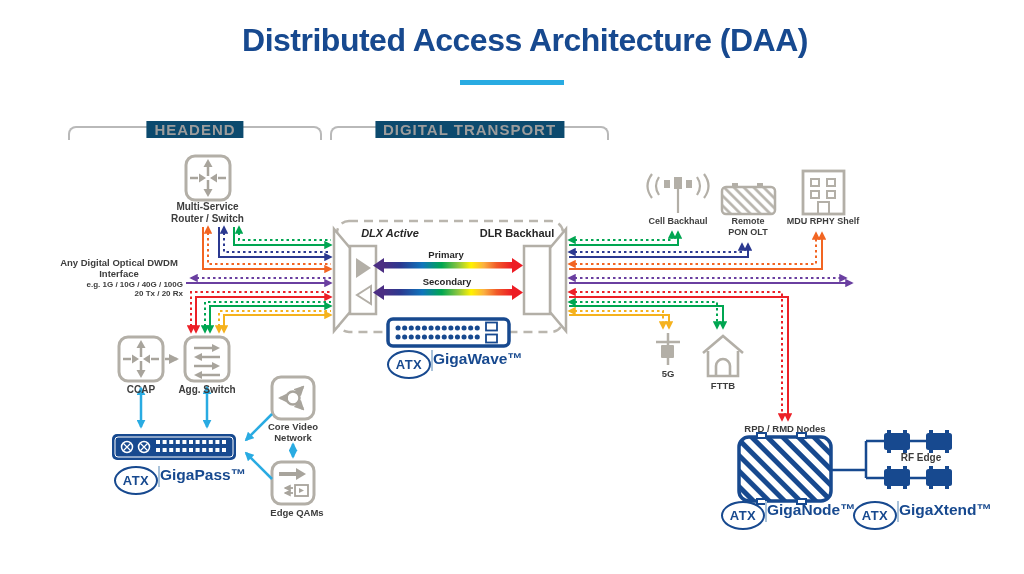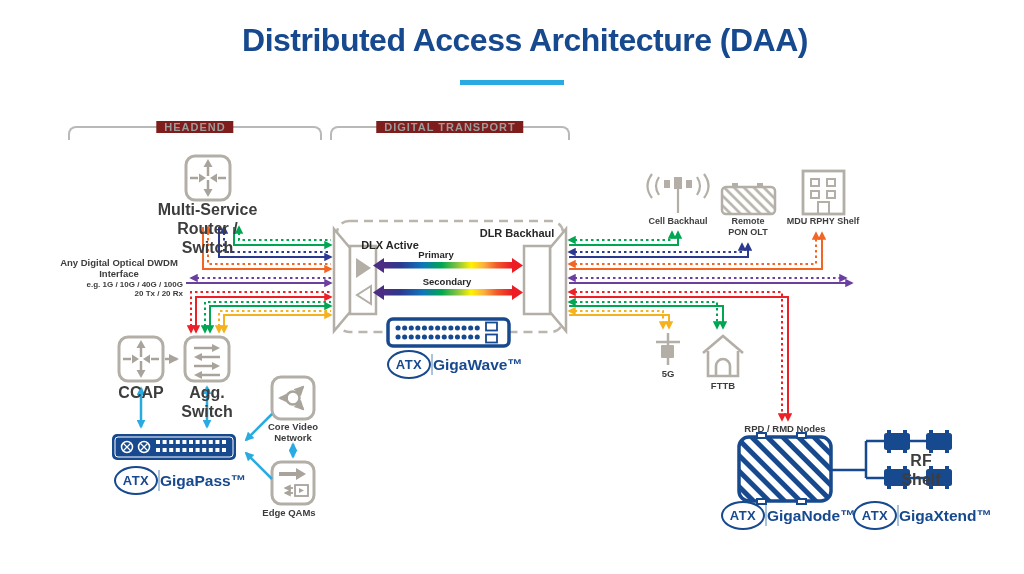--- a/index.html
+++ b/index.html
@@ -4,30 +4,30 @@
 <style>
   html,body{margin:0;padding:0;background:#fff;}
   #canvas{position:relative;width:1024px;height:574px;background:#fff;overflow:hidden;
           font-family:"Liberation Sans",sans-serif;}
   #title{position:absolute;left:0;top:22px;width:1024px;text-align:center;
          font-size:32px;font-weight:bold;color:#17498f;letter-spacing:-0.5px;padding-left:13px;}
   #title-underline{position:absolute;left:460px;top:80px;width:104px;height:5px;background:#29abe2;}
   .bracket{position:absolute;height:12px;border:2px solid #b9b9b9;border-bottom:none;
            border-radius:8px 8px 0 0;}
   .bracket .blabel{position:absolute;top:-7px;left:50%;transform:translateX(-50%);
-           background:#7f1d1d;padding:0 8px;font-size:11px;font-weight:bold;color:#9c9c9c;
+           background:#0c4a6e;padding:0 8px;font-size:15px;font-weight:bold;color:#9c9c9c;
            letter-spacing:1px;white-space:nowrap;}
   .bracket-headend{left:68px;top:126px;width:250px;}
-  .bracket-digital{left:330px;top:126px;width:236px;}
+  .bracket-digital{left:330px;top:126px;width:236px;padding-left:39px;}
   .bracket-outside{left:575px;top:126px;width:394px;}
   .lbl{position:absolute;font-weight:bold;color:#3d3d3d;text-align:center;line-height:1.18;
        white-space:pre-line;}
-  .fs8{font-size:8px;} .fs9{font-size:9px;} .fs95{font-size:9.5px;} .fs10{font-size:16px;}
+  .fs8{font-size:8px;} .fs9{font-size:9px;} .fs95{font-size:9.5px;} .fs10{font-size:10px;}
   .fs11{font-size:11px;color:#262626;}
-  .atx{position:absolute;display:flex;align-items:center;}
+  .atx{position:absolute;display:flex;align-items:flex-start;}
   .atx .oval{width:40px;height:25px;border:2.5px solid #17498f;border-radius:50%;
        display:flex;align-items:center;justify-content:center;color:#17498f;
        font-weight:bold;font-size:13px;letter-spacing:0.5px;}
   .atx .sep{width:2px;height:21px;background:#aac3da;}
   .atx .name{color:#17498f;font-weight:bold;font-size:15.5px;white-space:nowrap;}
   svg{position:absolute;left:0;top:0;}
 </style>
 </head>
 <body>
 
@@ -272,35 +272,35 @@
   <div class="lbl fs10" style="left:155px;top:201px;width:105px;">Multi-Service
 Router / Switch</div>
   <div class="lbl fs95" style="left:55px;top:257px;width:128px;">Any Digital Optical DWDM
 Interface</div>
   <div class="lbl fs8" style="left:55px;top:280px;width:128px;text-align:right;">e.g. 1G / 10G / 40G / 100G
 20 Tx / 20 Rx</div>
   <div class="lbl fs10" style="left:115px;top:384px;width:52px;">CCAP</div>
   <div class="lbl fs10" style="left:174px;top:384px;width:66px;">Agg. Switch</div>
   <div class="lbl fs95" style="left:263px;top:421px;width:60px;">Core Video
 Network</div>
-  <div class="lbl fs95" style="left:254px;top:507px;width:70px;">Edge QAMs</div>
-
-  <div class="lbl fs11" style="left:348px;top:239px;width:84px;">DLX Active</div>
+  <div class="lbl fs95" style="left:262px;top:507px;width:70px;">Edge QAMs</div>
+
+  <div class="lbl fs11" style="left:348px;top:227px;width:84px;font-style:italic;">DLX Active</div>
   <div class="lbl fs11" style="left:475px;top:227px;width:84px;">DLR Backhaul</div>
-  <div class="lbl fs95" style="left:396px;top:249px;width:80px;color:#262626;">Primary</div>
+  <div class="lbl fs95" style="left:406px;top:249px;width:80px;color:#262626;">Primary</div>
   <div class="lbl fs95" style="left:403px;top:276px;width:88px;color:#262626;">Secondary</div>
 
   <div class="lbl fs9" style="left:640px;top:216px;width:76px;">Cell Backhaul</div>
   <div class="lbl fs9" style="left:720px;top:216px;width:56px;">Remote
 PON OLT</div>
   <div class="lbl fs9" style="left:778px;top:216px;width:90px;">MDU RPHY Shelf</div>
   <div class="lbl fs95" style="left:650px;top:368px;width:36px;">5G</div>
   <div class="lbl fs95" style="left:702px;top:380px;width:42px;">FTTB</div>
   <div class="lbl fs95" style="left:736px;top:423px;width:98px;">RPD / RMD Nodes</div>
-  <div class="lbl fs10" style="left:896px;top:452px;width:50px;">RF Shelf</div>
+  <div class="lbl fs10" style="left:896px;top:452px;width:50px;">RF Edge</div>
 
   <div class="atx" style="left:387px;top:350px;">
     <span class="oval">ATX</span>
     <span class="sep"></span>
     <span class="name">GigaWave™</span>
   </div>
   <div class="atx" style="left:114px;top:466px;">
     <span class="oval">ATX</span>
     <span class="sep"></span>
     <span class="name">GigaPass™</span>

